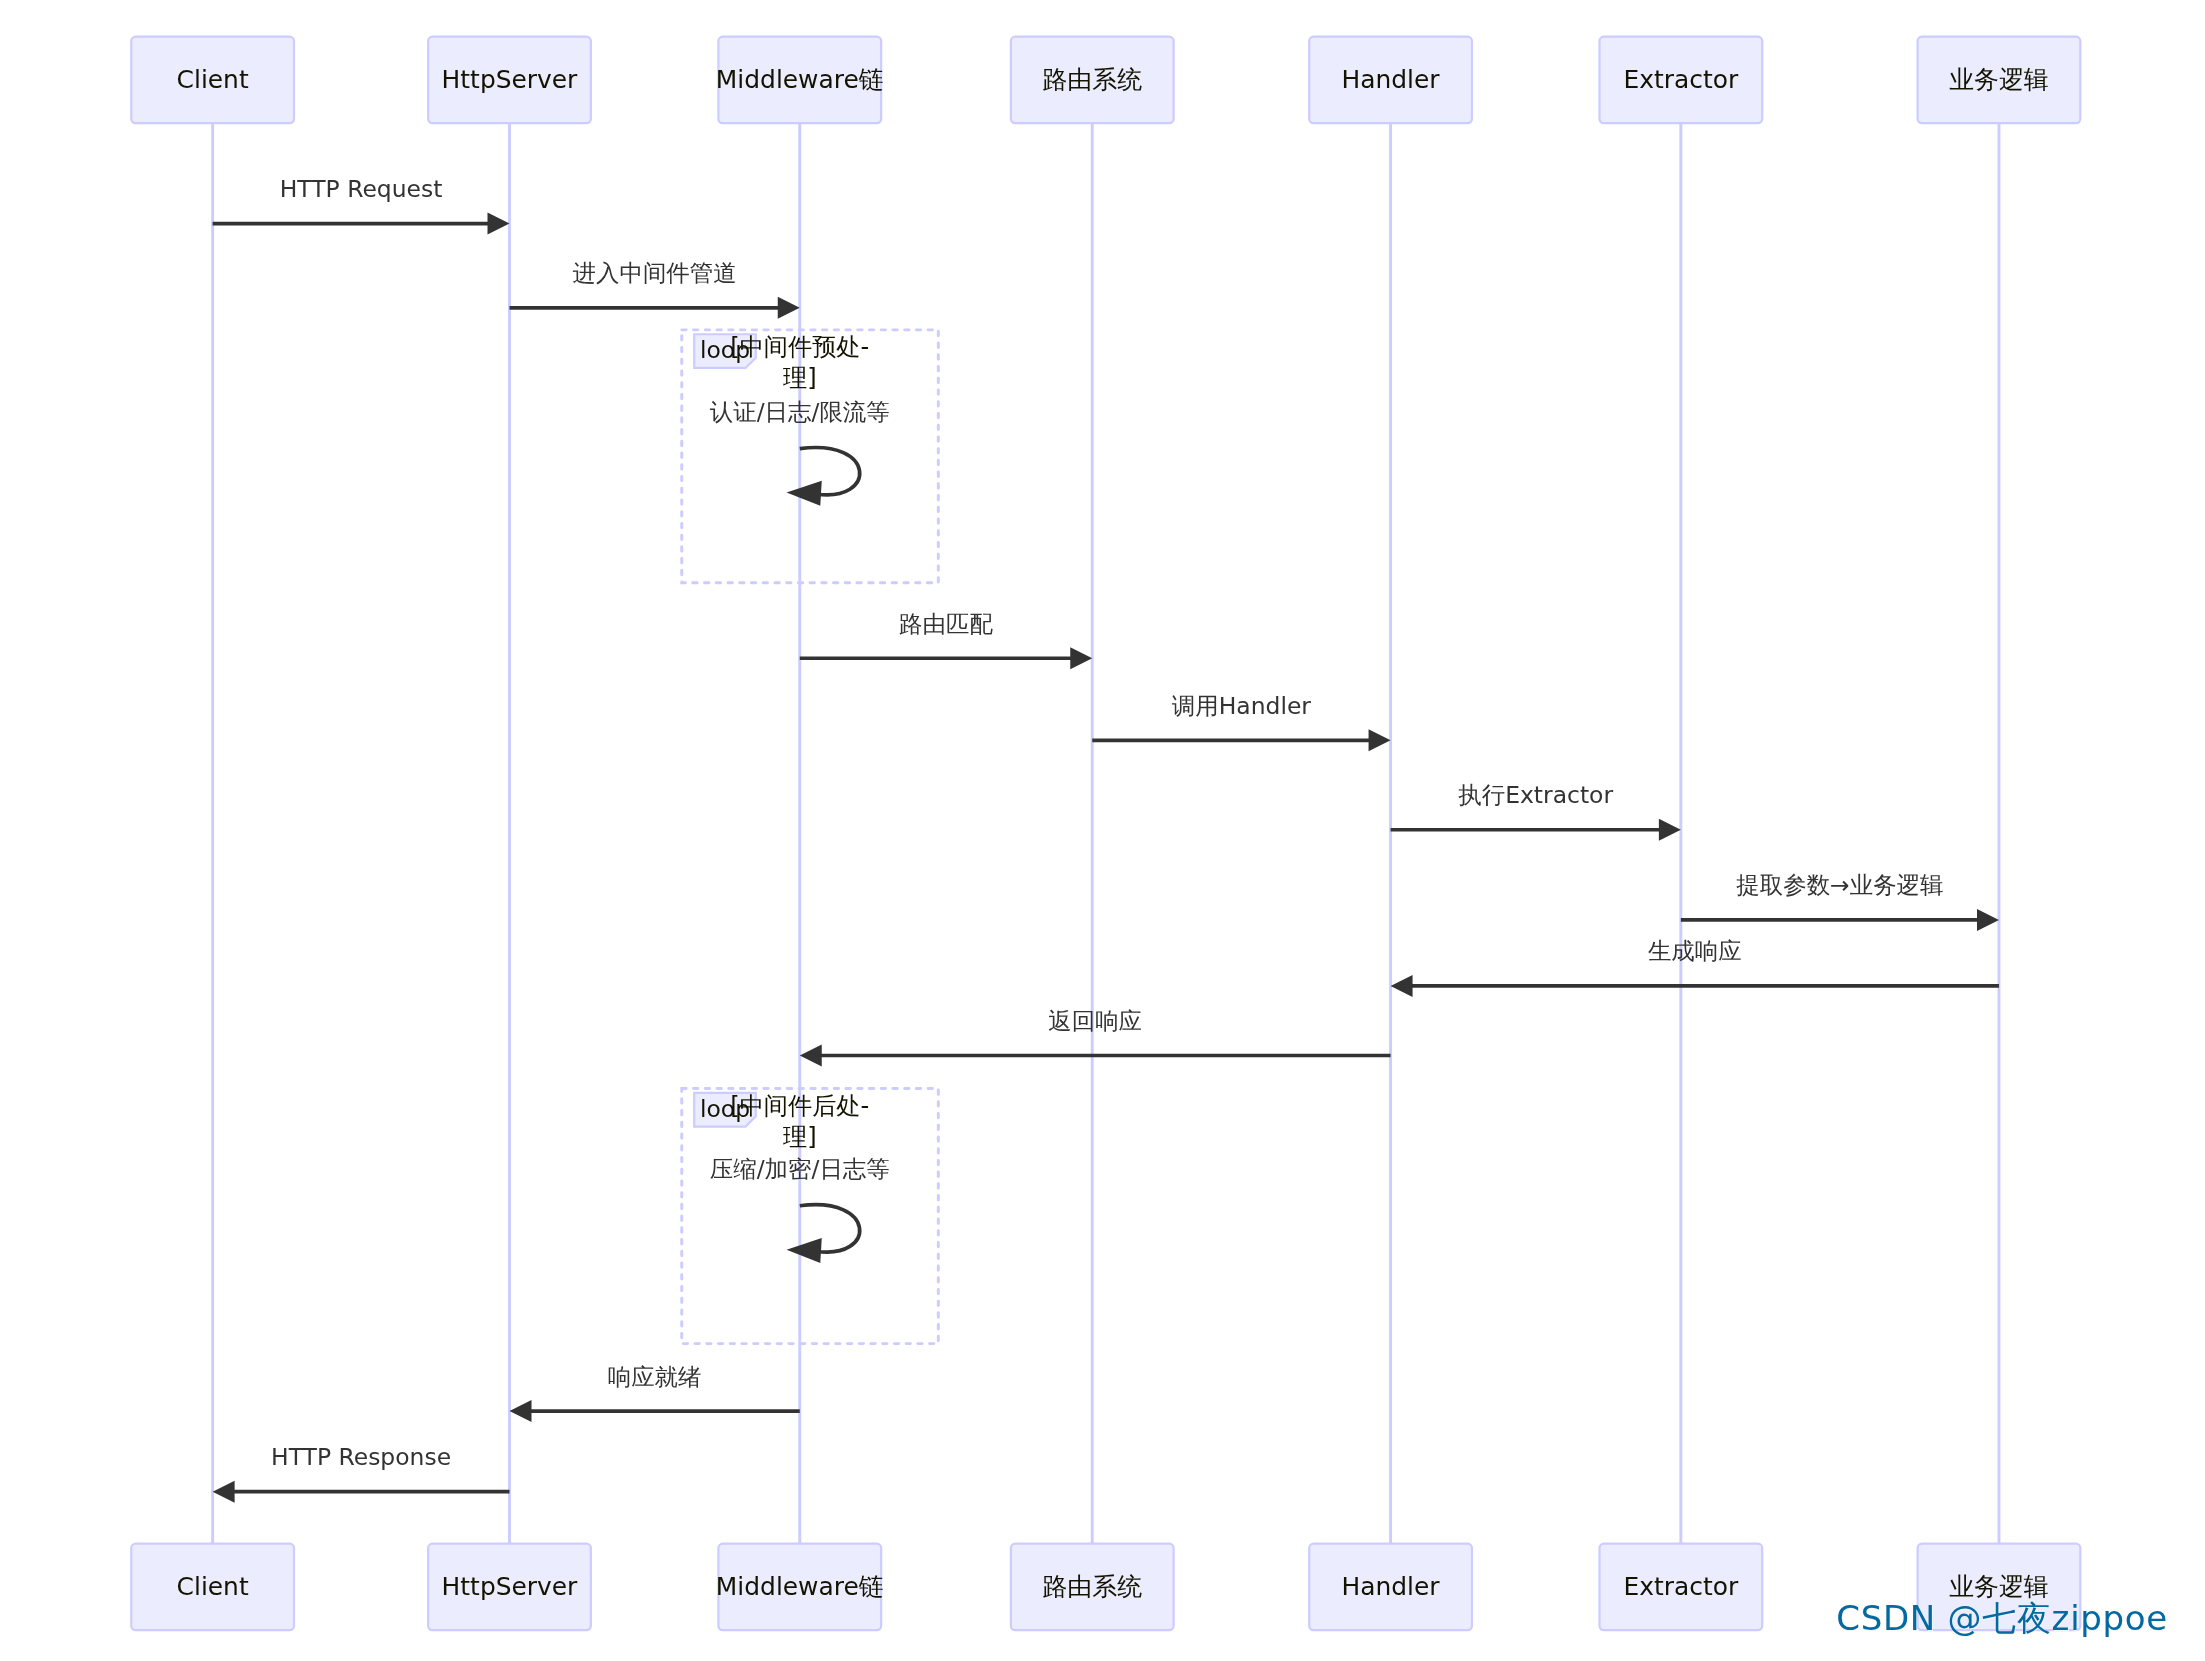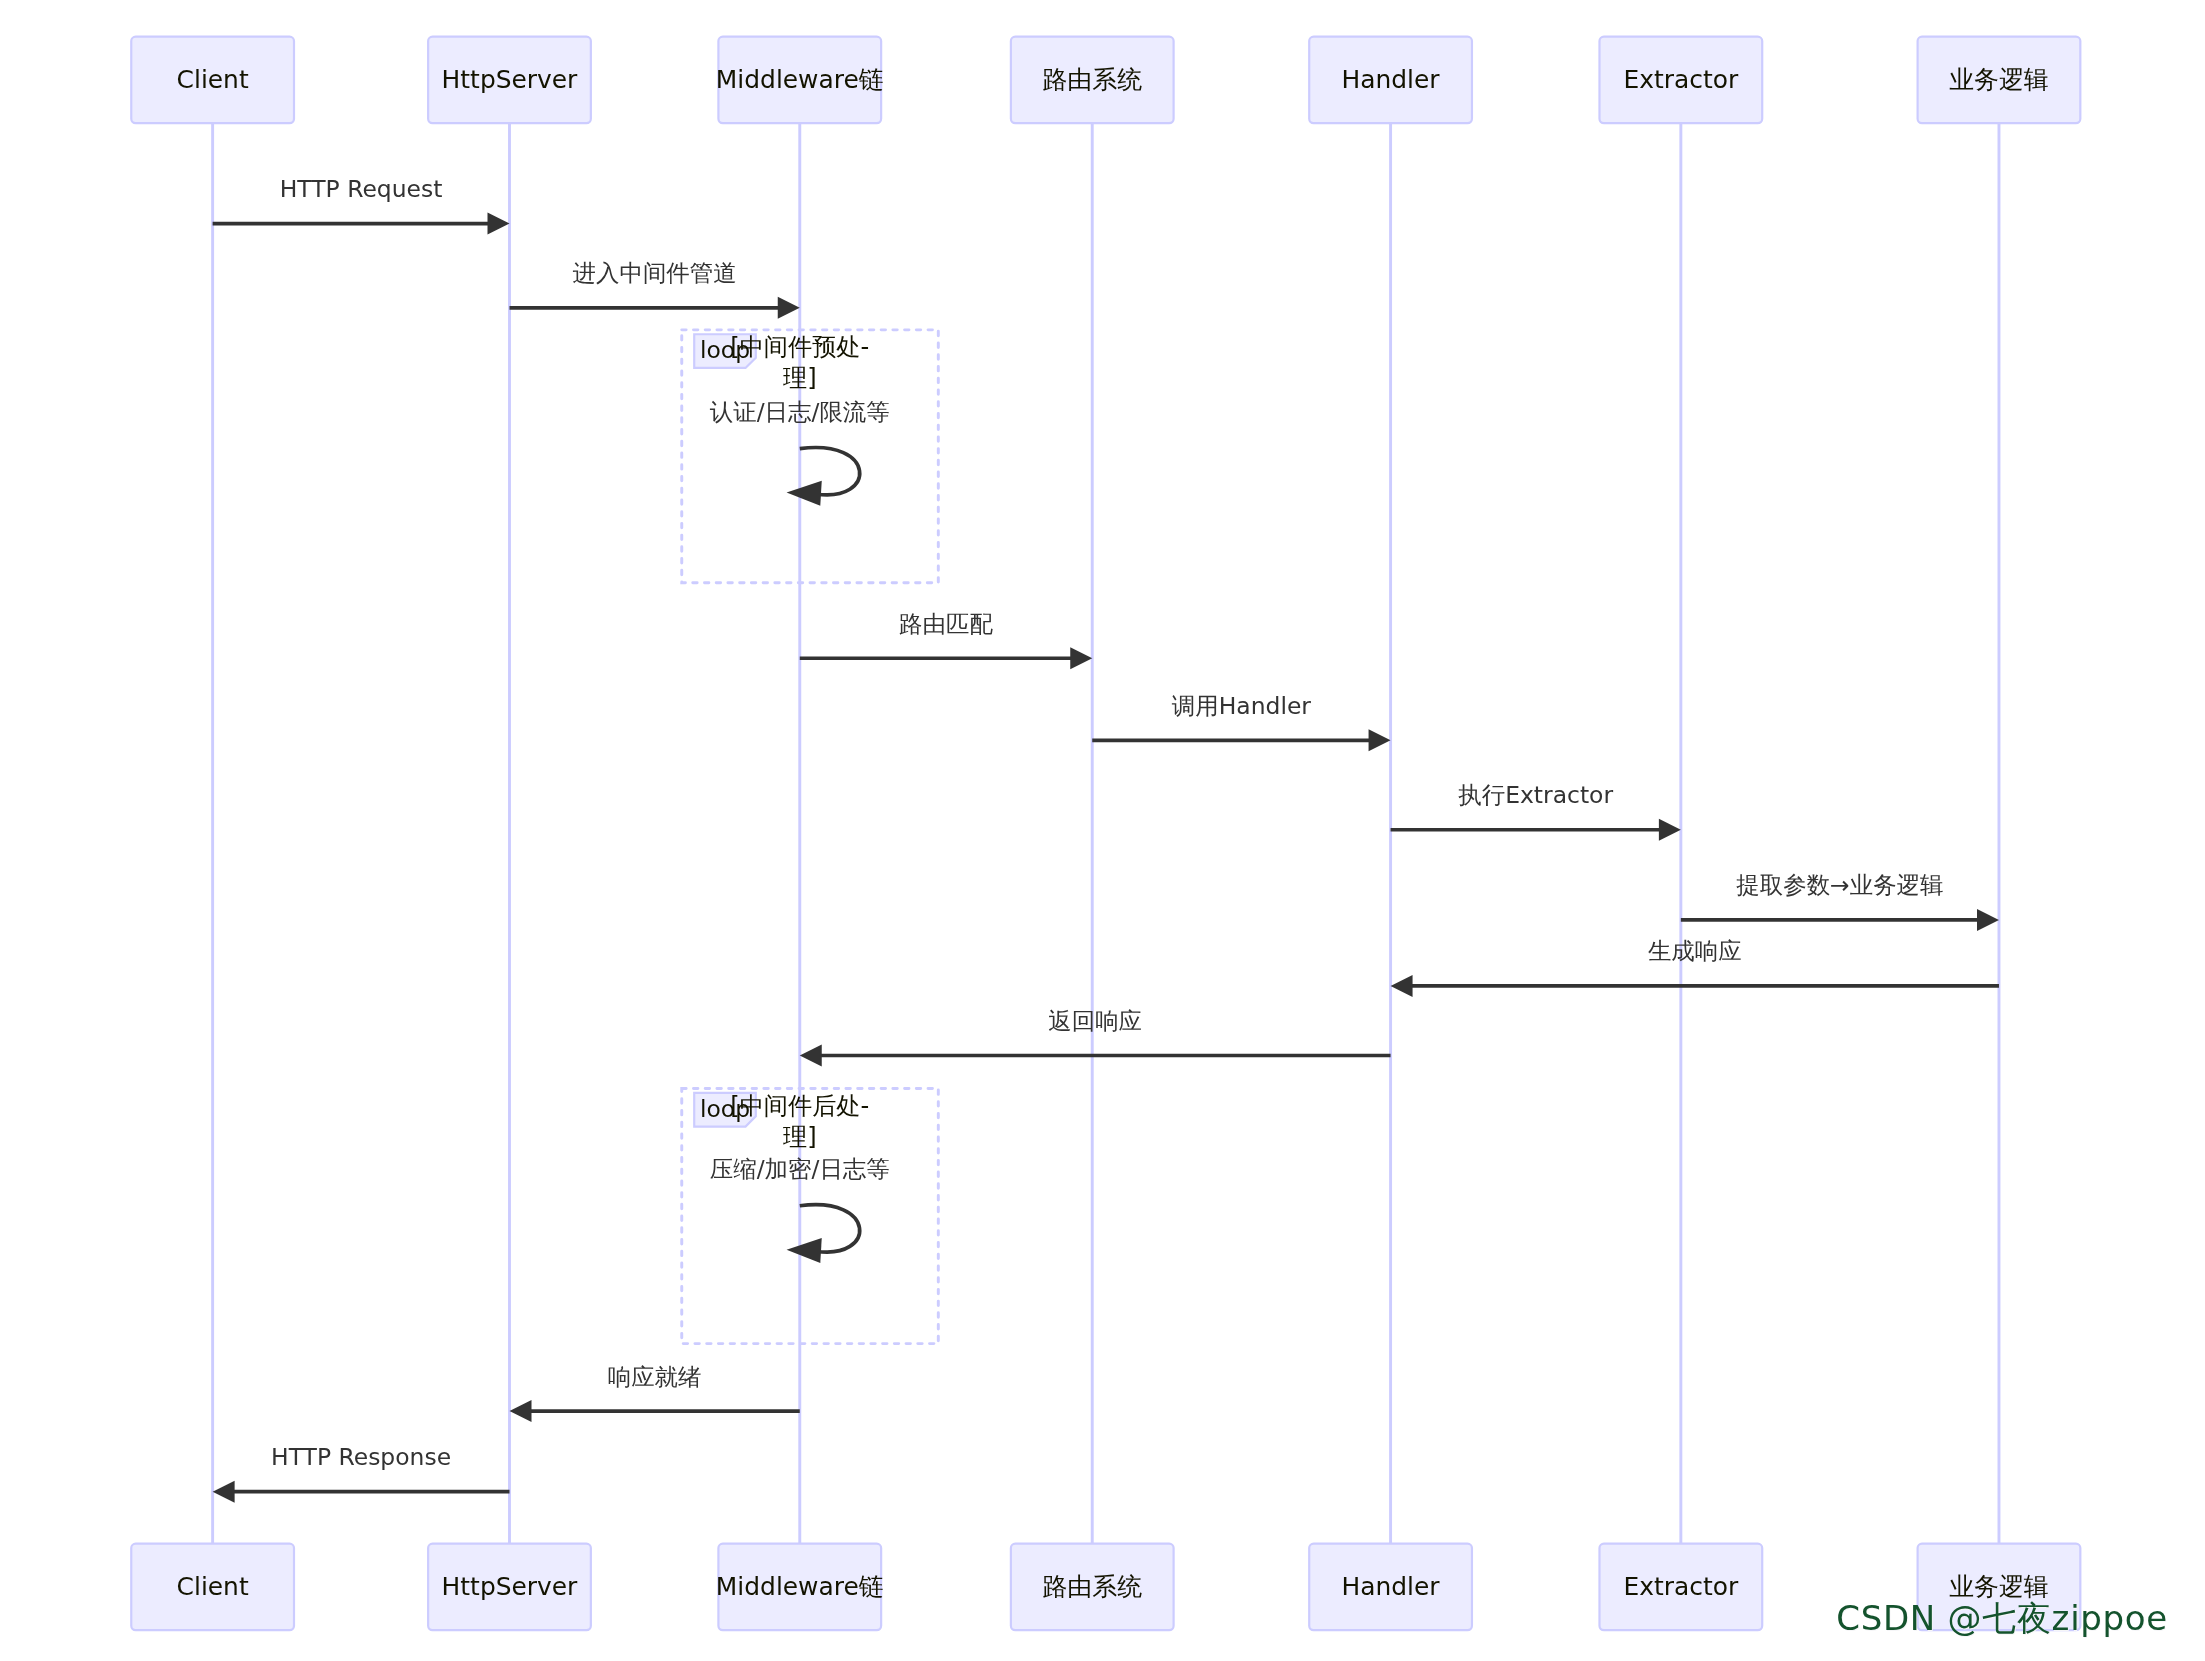--- a/index.html
+++ b/index.html
@@ -87,21 +87,21 @@
     stroke: #333333;
     stroke-width: 5px;
     fill: none;
   }
   .watermark {
     position: absolute;
     right: 37px;
     bottom: 19px;
     font-family: "DejaVu Sans", "Liberation Sans", sans-serif;
     font-size: 34px;
-    color: #14532d;
+    color: #0369a1;
     white-space: nowrap;
     letter-spacing: 0.7px;
     text-shadow: 0.7px 0.7px 0 #f6f6f8;
     user-select: none;
   }
 </style>
 </head>
 <body>
 
 <div id="stage">

